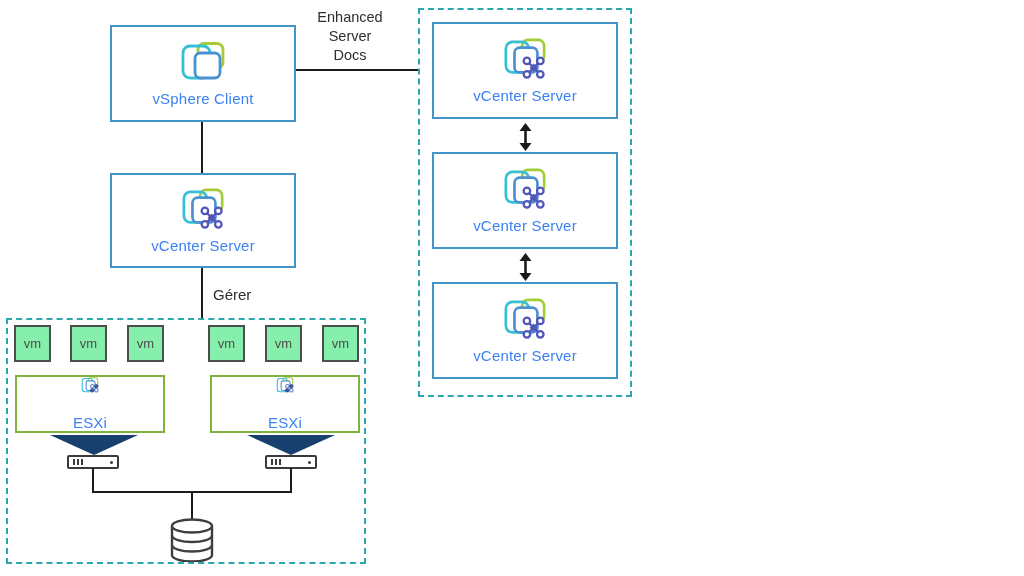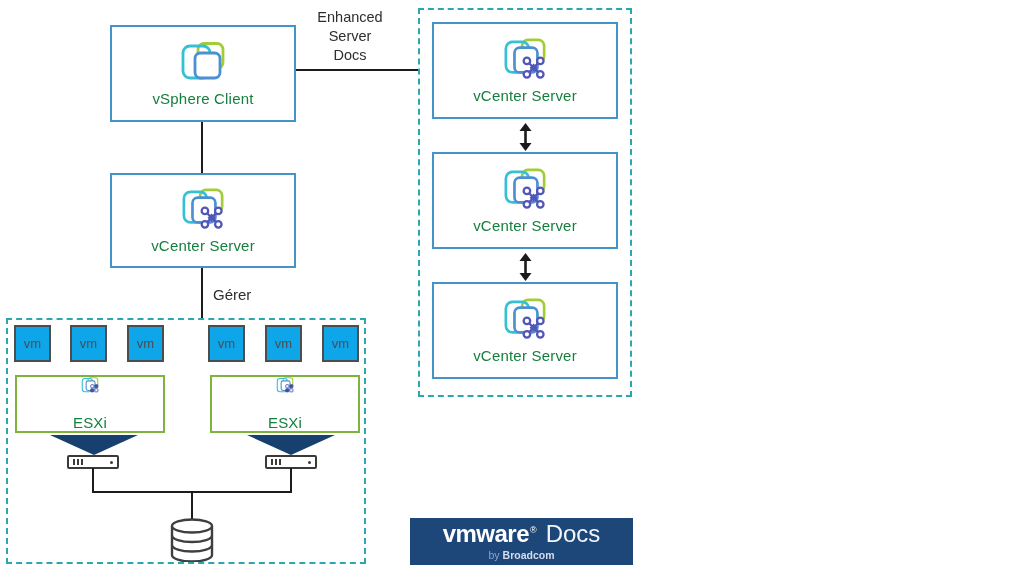--- a/index.html
+++ b/index.html
@@ -14,37 +14,37 @@
 
   .box {
     position: absolute;
     background: #ffffff;
     display: flex; flex-direction: column;
     align-items: center; justify-content: center;
     gap: 5px;
   }
   .box.blue  { border: 2px solid #4493c9; }
   .box.green { border: 2px solid #7eb43e; gap: 20px; }
-  .lbl { font-size: 15px; color: #15803d; letter-spacing: .2px; white-space: nowrap; }
+  .lbl { font-size: 15px; color: #3b82f6; letter-spacing: .2px; white-space: nowrap; }
 
   .dashed { position: absolute; border: 2px dashed #2ba7ae; background: transparent; }
 
   .line { position: absolute; background: #1c1c1c; }
 
   .elm {
     position: absolute; left: 298px; top: 8px; width: 104px;
     text-align: center; font-size: 14.5px; line-height: 1.3; color: #2e2e2e;
   }
   .elm span { display: block; }
 
   .gerer { position: absolute; left: 213px; top: 286px; font-size: 15px; color: #2e2e2e; }
 
   .vm {
     position: absolute; width: 37px; height: 37px;
-    border: 2px solid #4d4d4d; background: #0ea5e9;
+    border: 2px solid #4d4d4d; background: #86efac;
     display: flex; align-items: center; justify-content: center;
     font-size: 13px; color: #4d4d4d;
   }
 
   .tri {
     position: absolute; width: 0; height: 0;
     border-left: 44px solid transparent;
     border-right: 44px solid transparent;
     border-top: 20px solid #17406e;
   }
@@ -237,24 +237,14 @@
 
   <div class="line" style="left:92px;  top:468px; width:2px; height:25px;"></div>
   <div class="line" style="left:290px; top:468px; width:2px; height:25px;"></div>
   <div class="line" style="left:92px;  top:491px; width:200px; height:2px;"></div>
   <div class="line" style="left:191px; top:491px; width:2px; height:30px;"></div>
 
   <svg class="db" viewBox="0 0 46 44">
       <use href="#ico-db"></use>
     </svg>
 
-  <div class="logo">
-    <div class="logo-row1">
-      <span class="brand">vmware</span>
-        <span class="reg">®</span>
-      <span class="product">Docs</span>
-    </div>
-    <div class="byline">
-      <span>by</span><span class="co">Broadcom</span>
-    </div>
-  </div>
 
 </div>
 
 </body></html>

